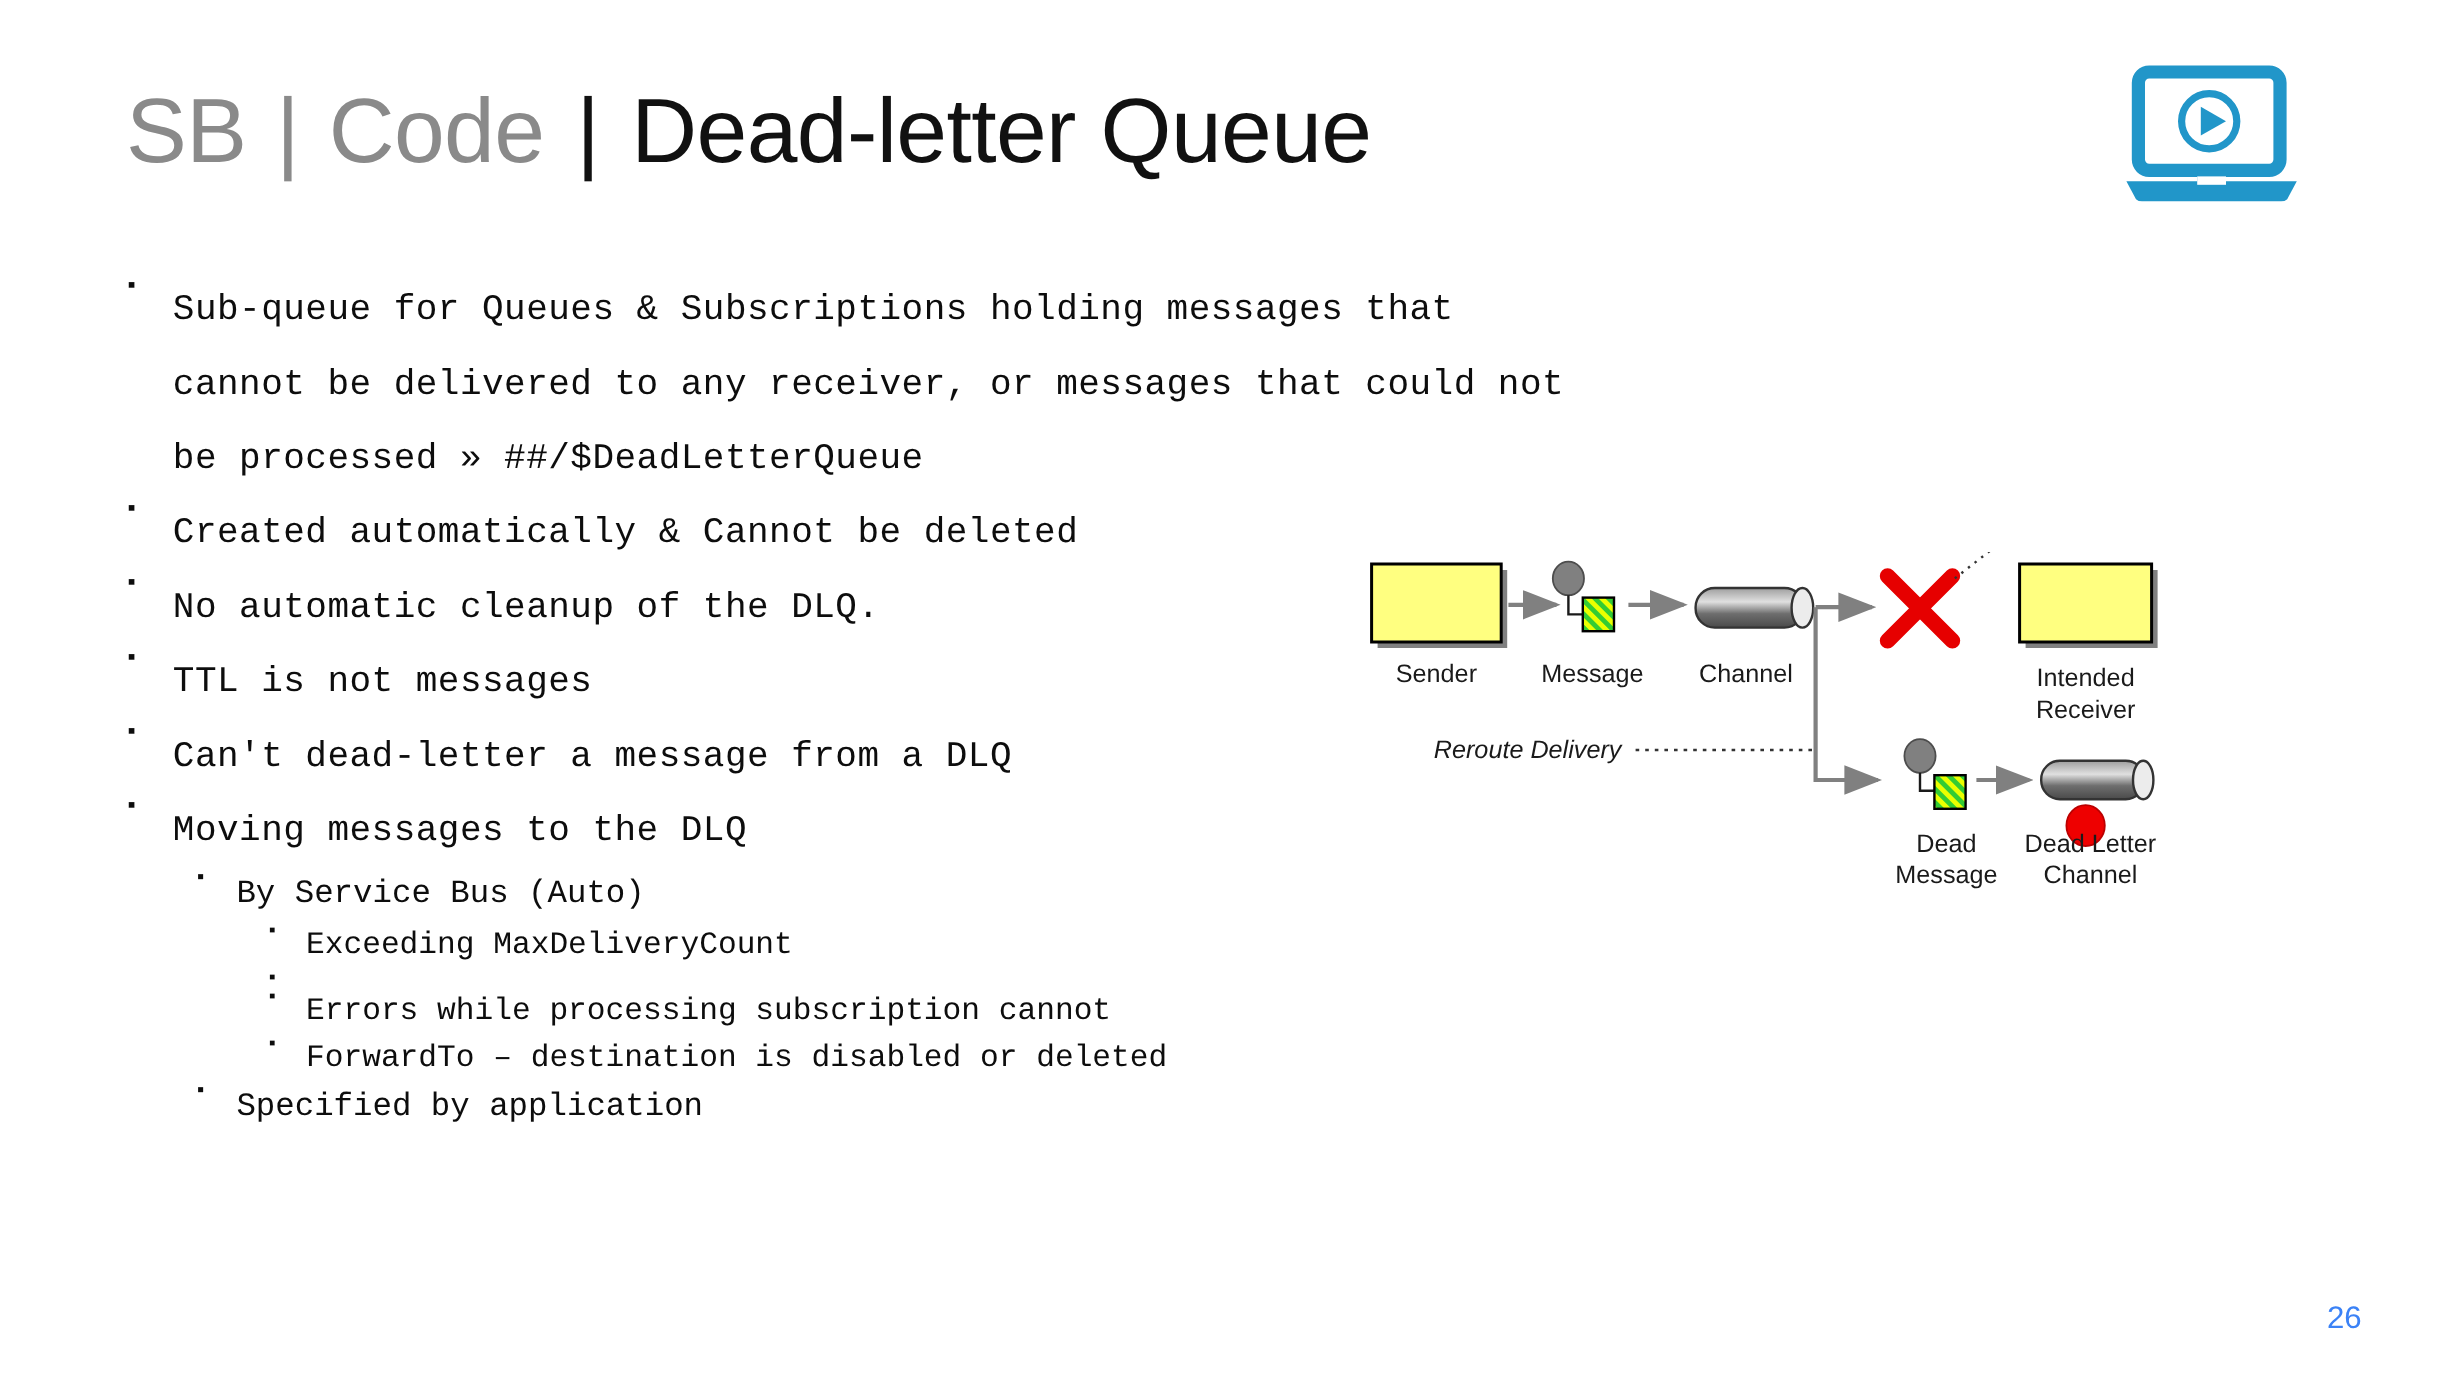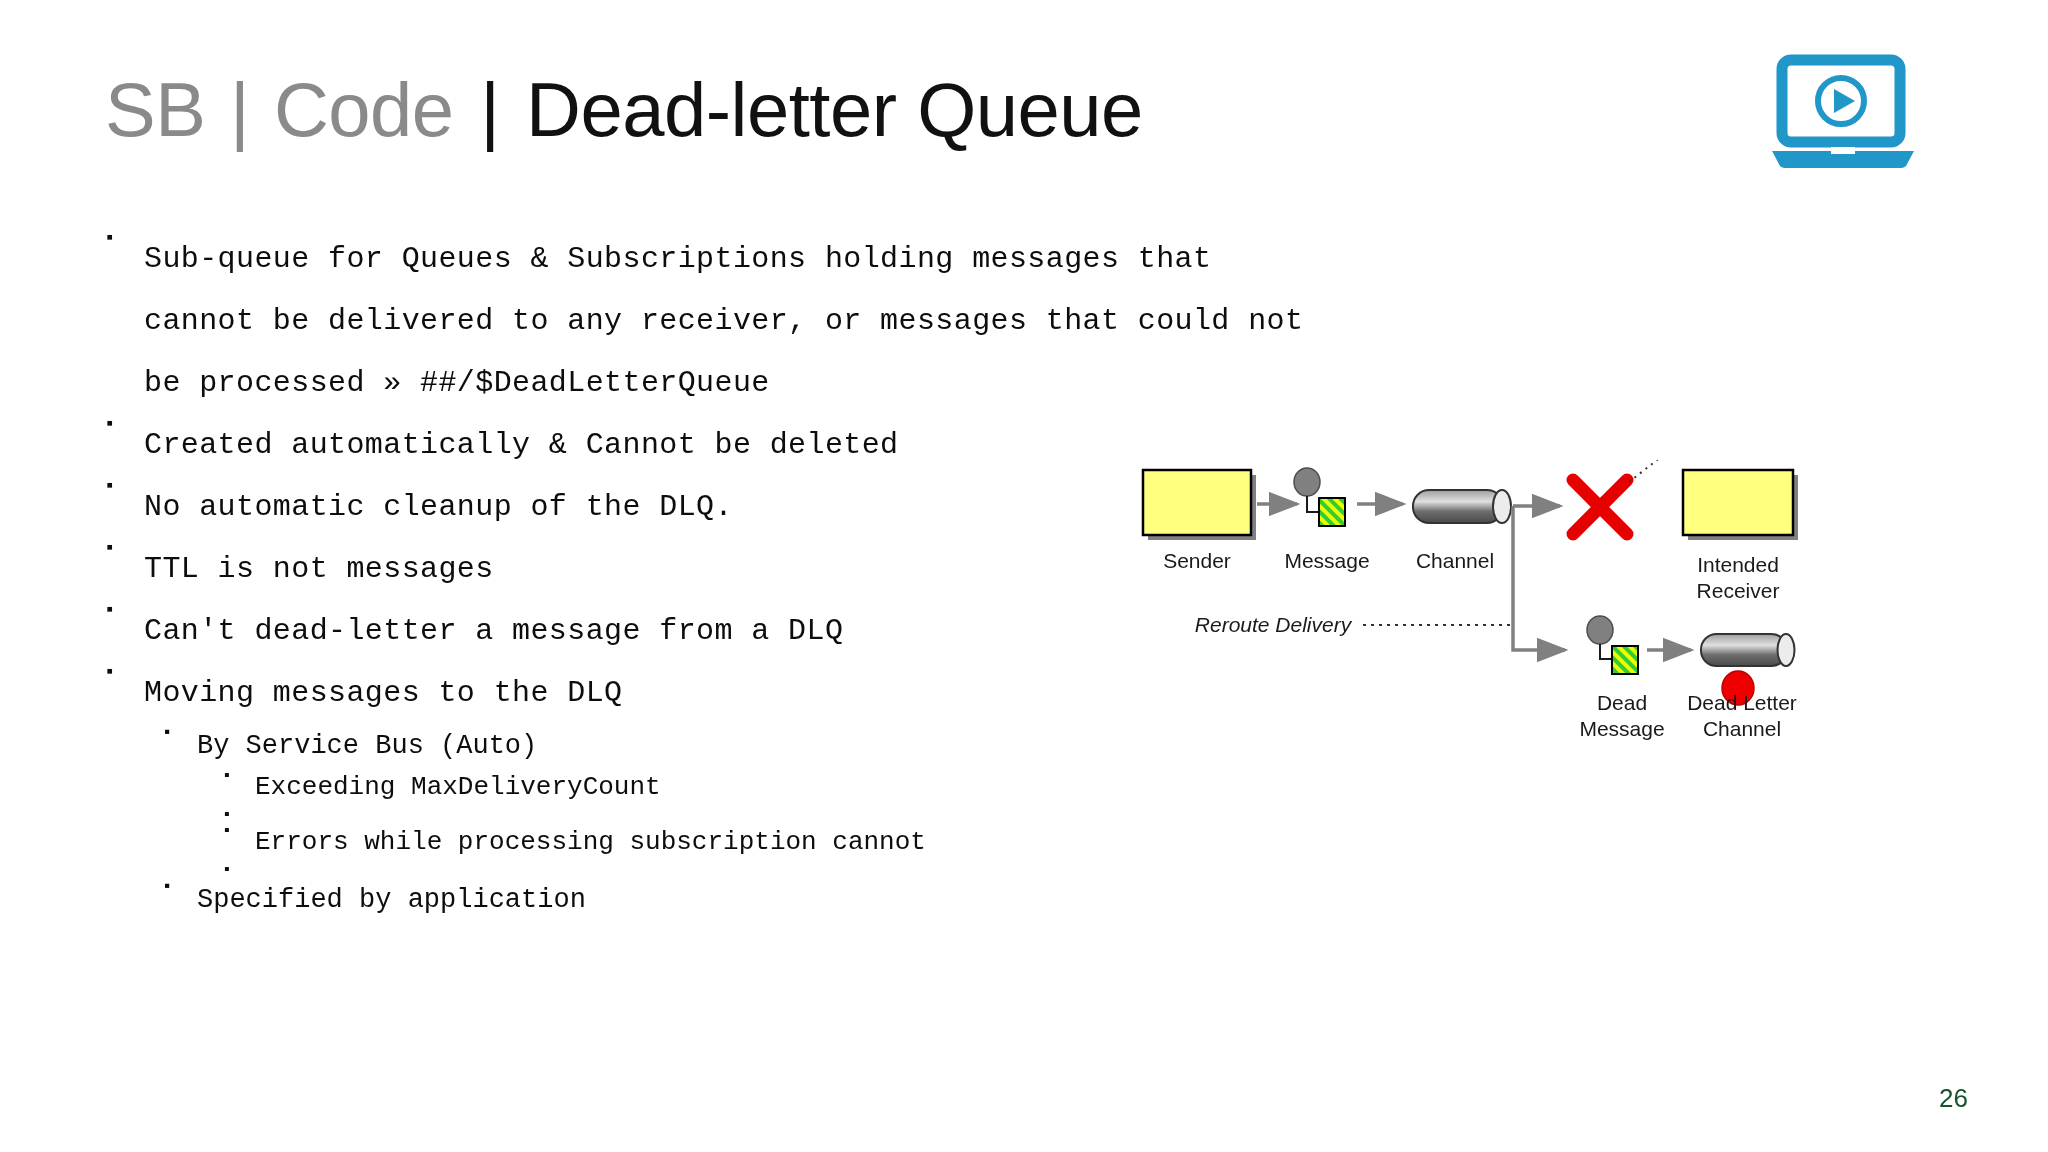--- a/index.html
+++ b/index.html
@@ -128,21 +128,21 @@
   }
   #diagram svg { display: block; }
 
   
   #page-number {
     position: absolute;
     right: 80px;
     bottom: 38px;
     font-family: "Liberation Sans", sans-serif;
     font-size: 26px;
-    color: #14532d;
+    color: #3b82f6;
   }
 </style>
 </head>
 <body>
 
 <div id="slide">
 
   <div id="title-block">
     <div id="slide-title">
       <span class="title-dim">SB</span>
@@ -213,20 +213,21 @@
       <span class="bul">▪</span>
     </div>
 
     <div class="li lvl3">
       <span class="bul">▪</span>
       <span class="txt">Errors while processing subscription cannot</span>
     </div>
 
     <div class="li lvl3">
       <span class="bul">▪</span>
+      <span class="txt">ForwardTo – destination is disabled or deleted</span>
     </div>
 
     <div class="li lvl2">
       <span class="bul">▪</span>
       <span class="txt">Specified by application</span>
     </div>
 
   </div>
 
   <div id="diagram">

